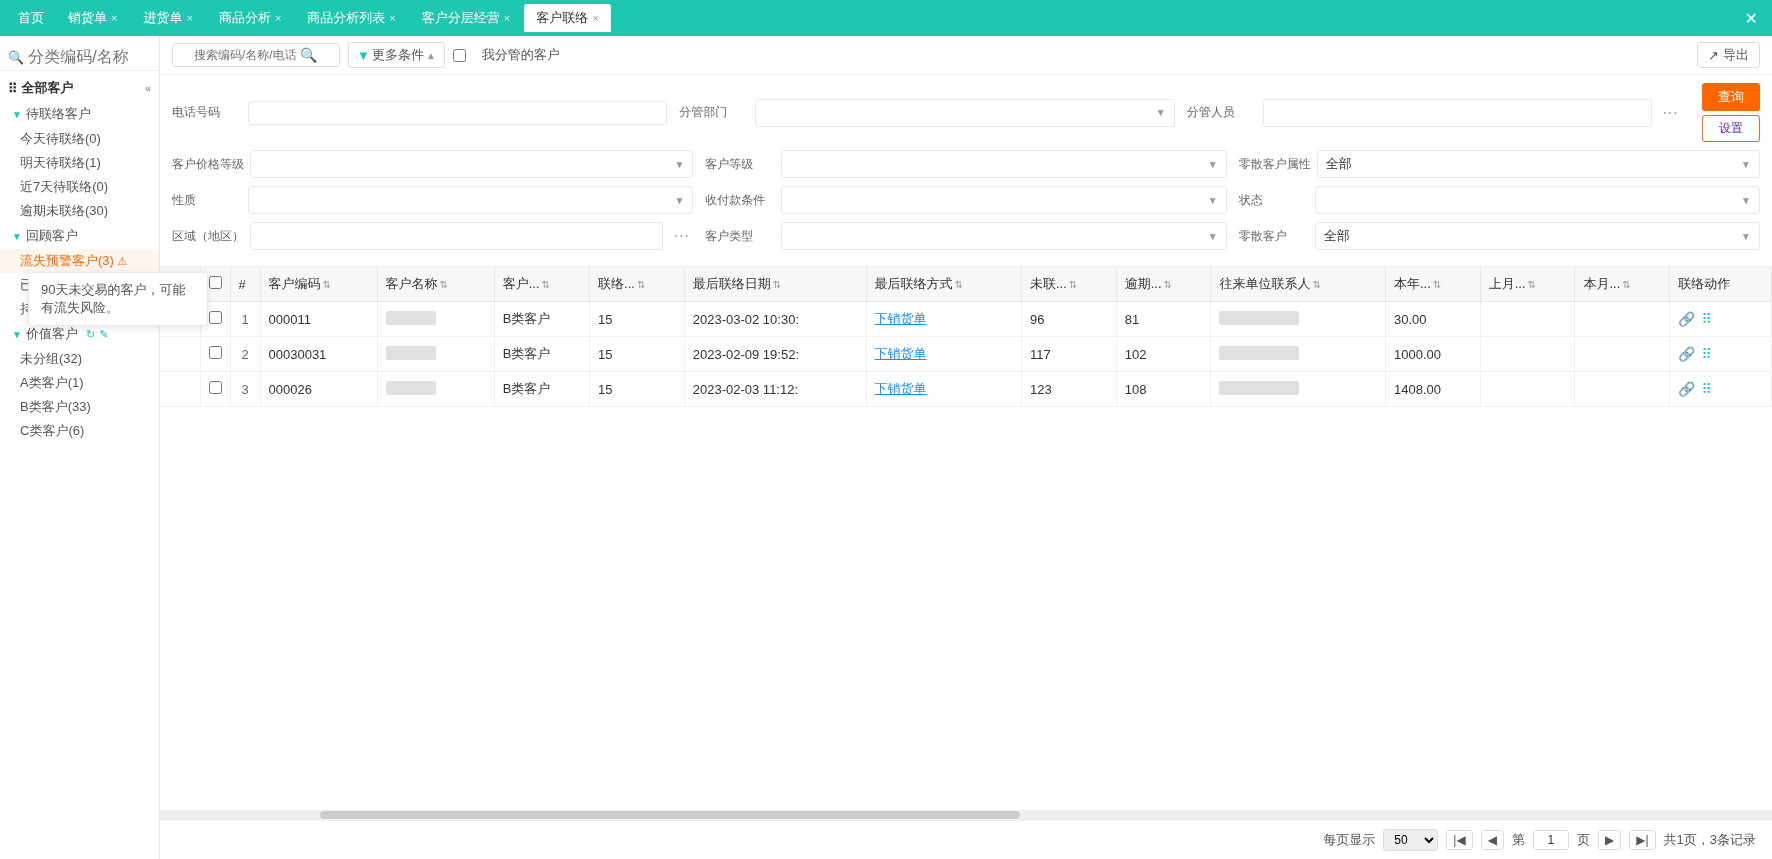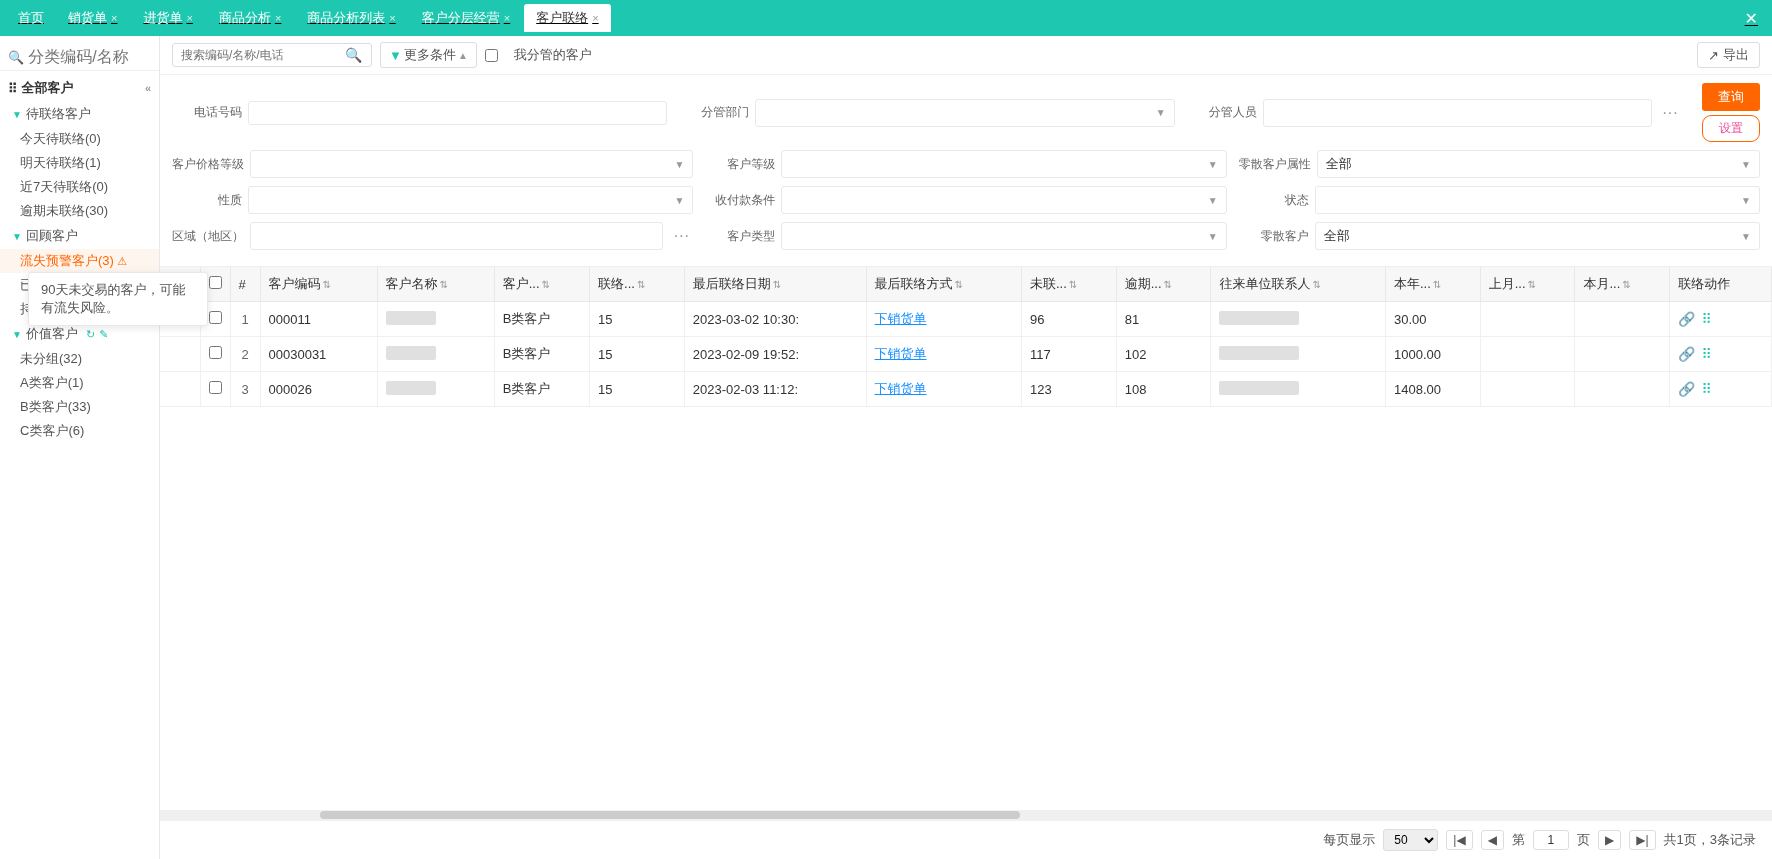--- a/index.html
+++ b/index.html
@@ -6,21 +6,20 @@
     body { background: #f5f5f5; overflow: hidden; }
 
     
     .top-nav {
       display: flex;
       align-items: center;
       background: #1ec8b0;
       height: 36px;
       padding: 0 8px;
       gap: 2px;
-      text-decoration: underline;
     }
     .nav-tab {
       display: flex;
       align-items: center;
       padding: 0 12px;
       height: 28px;
       color: #fff;
       cursor: pointer;
       border-radius: 3px 3px 0 0;
       font-size: 13px;
@@ -137,22 +136,22 @@
       padding: 6px 12px;
       border-bottom: 1px solid #f0f0f0;
       gap: 8px;
       background: #fff;
     }
     .search-input-wrap {
       display: flex;
       align-items: center;
       border: 1px solid #ddd;
       border-radius: 3px;
-      padding: 3px 8px;
-      width: 200px;
+      padding: 3px 21px;
+      width: 168px;
     }
     .search-input-wrap input {
       border: none;
       outline: none;
       font-size: 12px;
       color: #999;
       width: 100%;
     }
     .search-btn {
       background: none;
@@ -213,21 +212,21 @@
       align-items: center;
       flex: 1;
       gap: 6px;
       min-width: 0;
     }
     .filter-label {
       color: #666;
       font-size: 12px;
       white-space: nowrap;
       min-width: 70px;
-      text-align: right;
+      text-align: left;
     }
     .filter-input {
       flex: 1;
       border: 1px solid #e8e8e8;
       border-radius: 3px;
       padding: 4px 8px;
       font-size: 12px;
       color: #333;
       outline: none;
     }
@@ -263,23 +262,23 @@
       background: #ff6600;
       color: #fff;
       border: none;
       border-radius: 3px;
       padding: 5px 16px;
       cursor: pointer;
       font-size: 13px;
     }
     .btn-settings {
       background: #fff;
-      color: #ec4899;
+      color: #4c1d95;
       border: 1px solid #ff6600;
-      border-radius: 9px;
+      border-radius: 3px;
       padding: 4px 12px;
       cursor: pointer;
       font-size: 12px;
     }
 
     
     .table-wrap {
       flex: 1;
       overflow: auto;
     }

